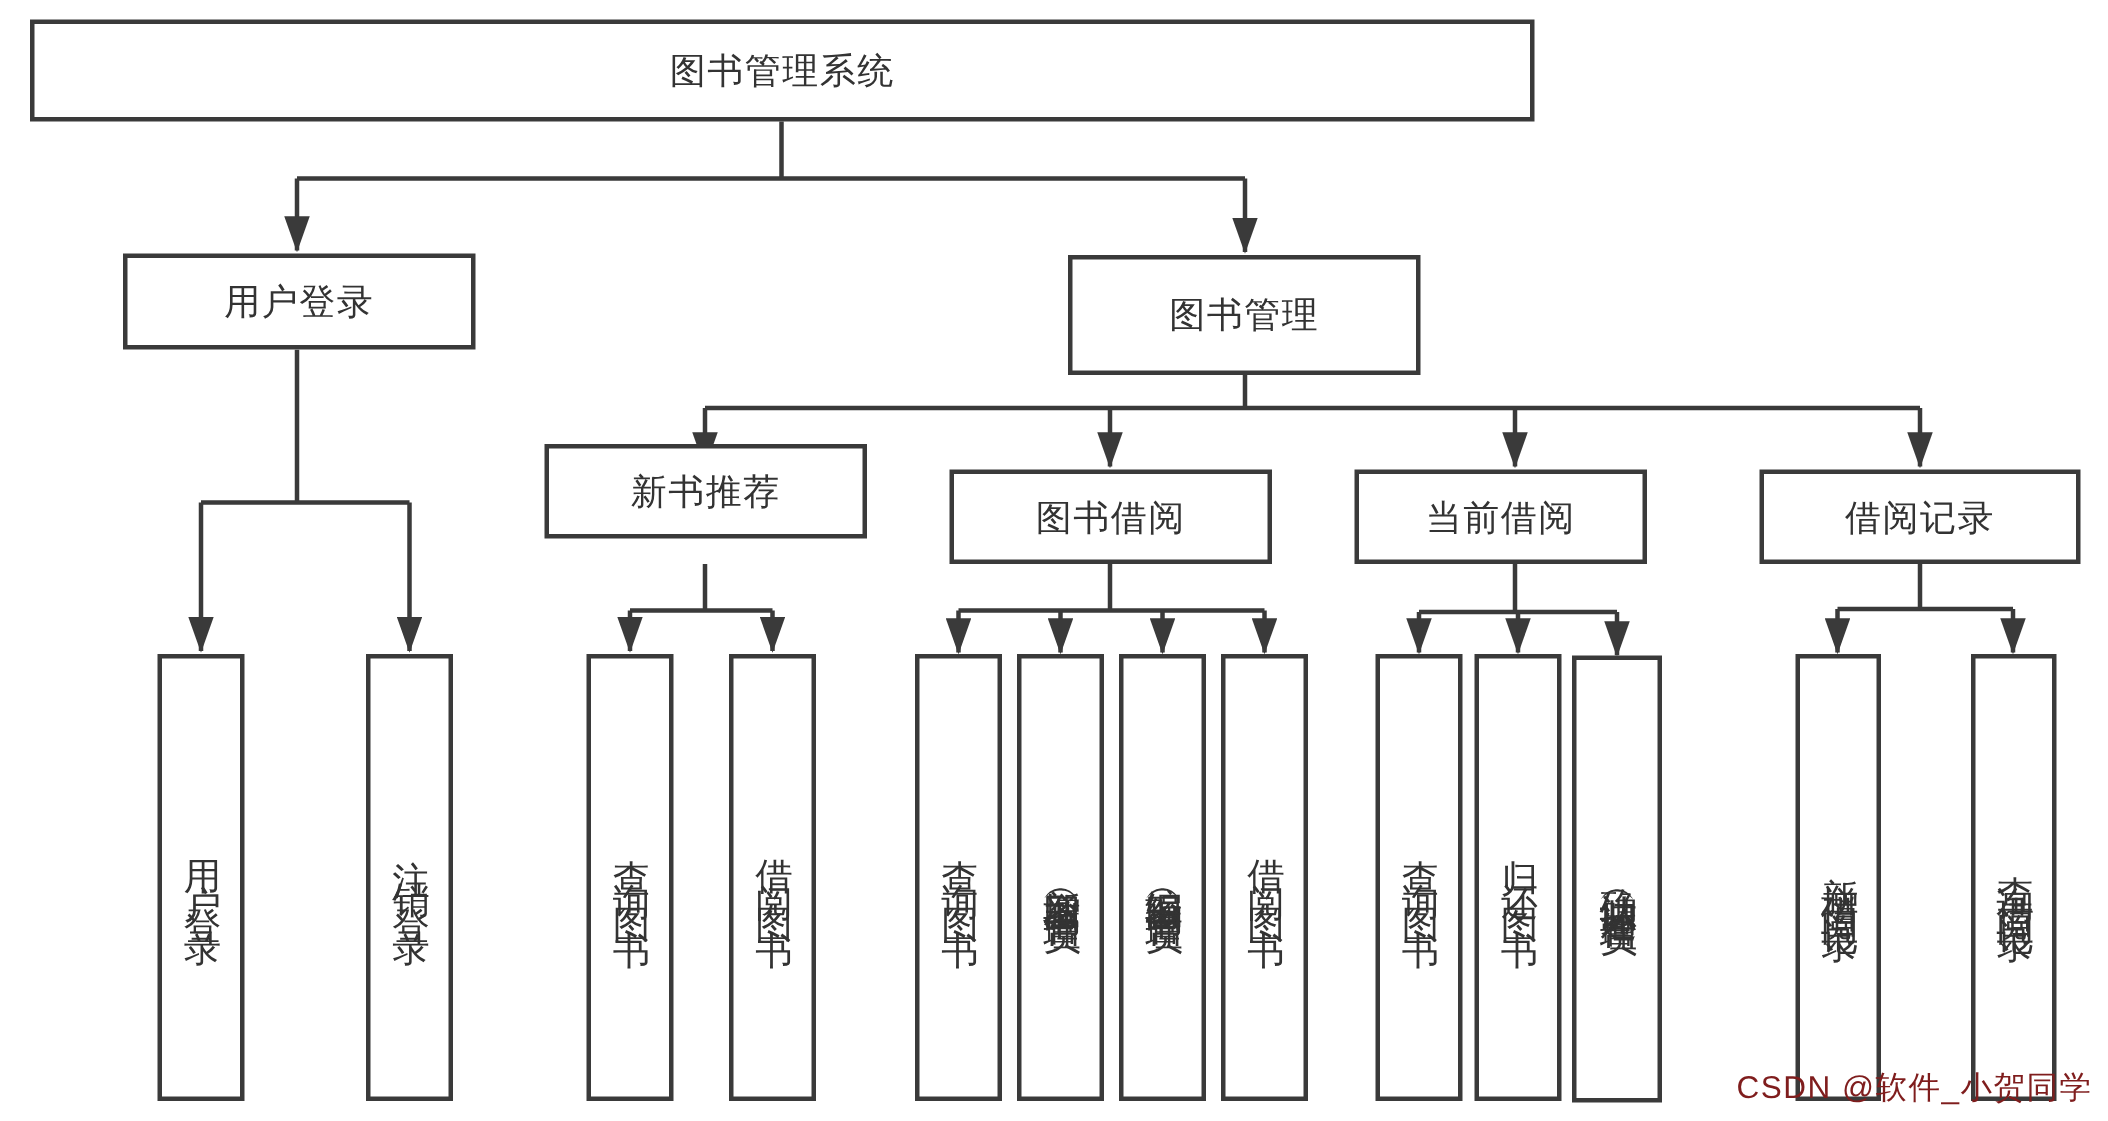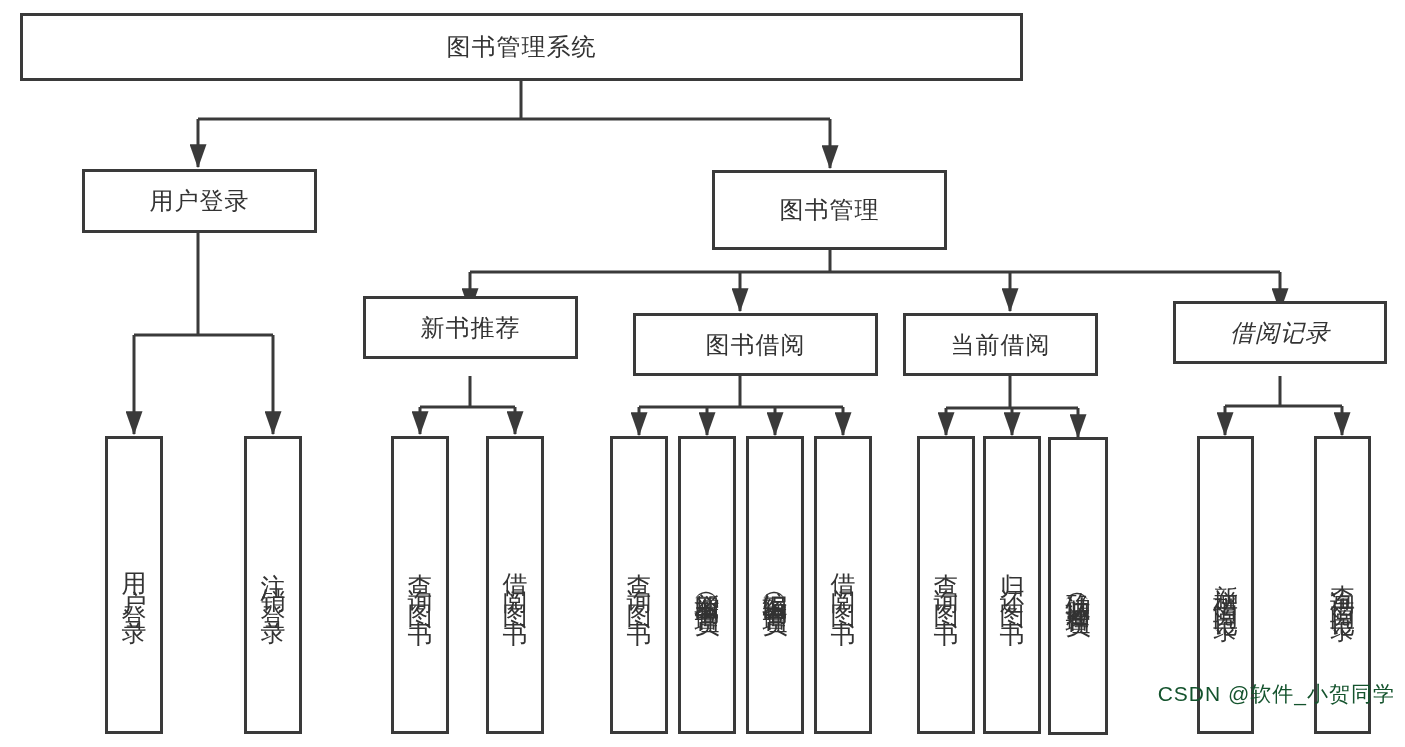--- a/index.html
+++ b/index.html
@@ -32,23 +32,23 @@
     text-orientation: mixed;
     white-space: nowrap;
     line-height: 1;
   }
   .ls-s { letter-spacing: 16px; } 
   .ls-m { letter-spacing: 7px;  } 
   .ls-l { letter-spacing: 3px;  } 
   .watermark {
     position: absolute;
     right: 10px;
-    top: 680px;
+    top: 711px;
     font-size: 21px;
-    color: #14532d;
+    color: #7f1d1d;
     letter-spacing: 1px;
     z-index: 5;
   }
 </style>
 </head>
 <body>
 
 <div class="canvas">
 
   <svg class="wires" width="1405" height="747">
@@ -101,27 +101,27 @@
   <div class="node hnode" style="left:82px; top:169px; width:235px; height:64px;">
     <span>用户登录</span>
   </div>
   <div class="node hnode" style="left:712px; top:170px; width:235px; height:80px;">
     <span>图书管理</span>
   </div>
 
   <div class="node hnode" style="left:363px; top:296px; width:215px; height:63px;">
     <span>新书推荐</span>
   </div>
-  <div class="node hnode" style="left:633px; top:313px; width:245px; height:63px;">
+  <div class="node hnode" style="left:633px; top:313px; width:215px; height:63px;">
     <span>图书借阅</span>
   </div>
   <div class="node hnode" style="left:903px; top:313px; width:195px; height:63px;">
     <span>当前借阅</span>
   </div>
-  <div class="node hnode" style="left:1173px; top:301px; width:214px; height:63px;font-style:italic;">
+  <div class="node hnode" style="left:1173px; top:313px; width:214px; height:63px;">
     <span>借阅记录</span>
   </div>
 
   <div class="node leaf" style="left:105px; top:436px; width:58px; height:298px;">
     <span class="vtext ls-s">用户登录</span>
   </div>
   <div class="node leaf" style="left:244px; top:436px; width:58px; height:298px;">
     <span class="vtext ls-s">注销登录</span>
   </div>
 

